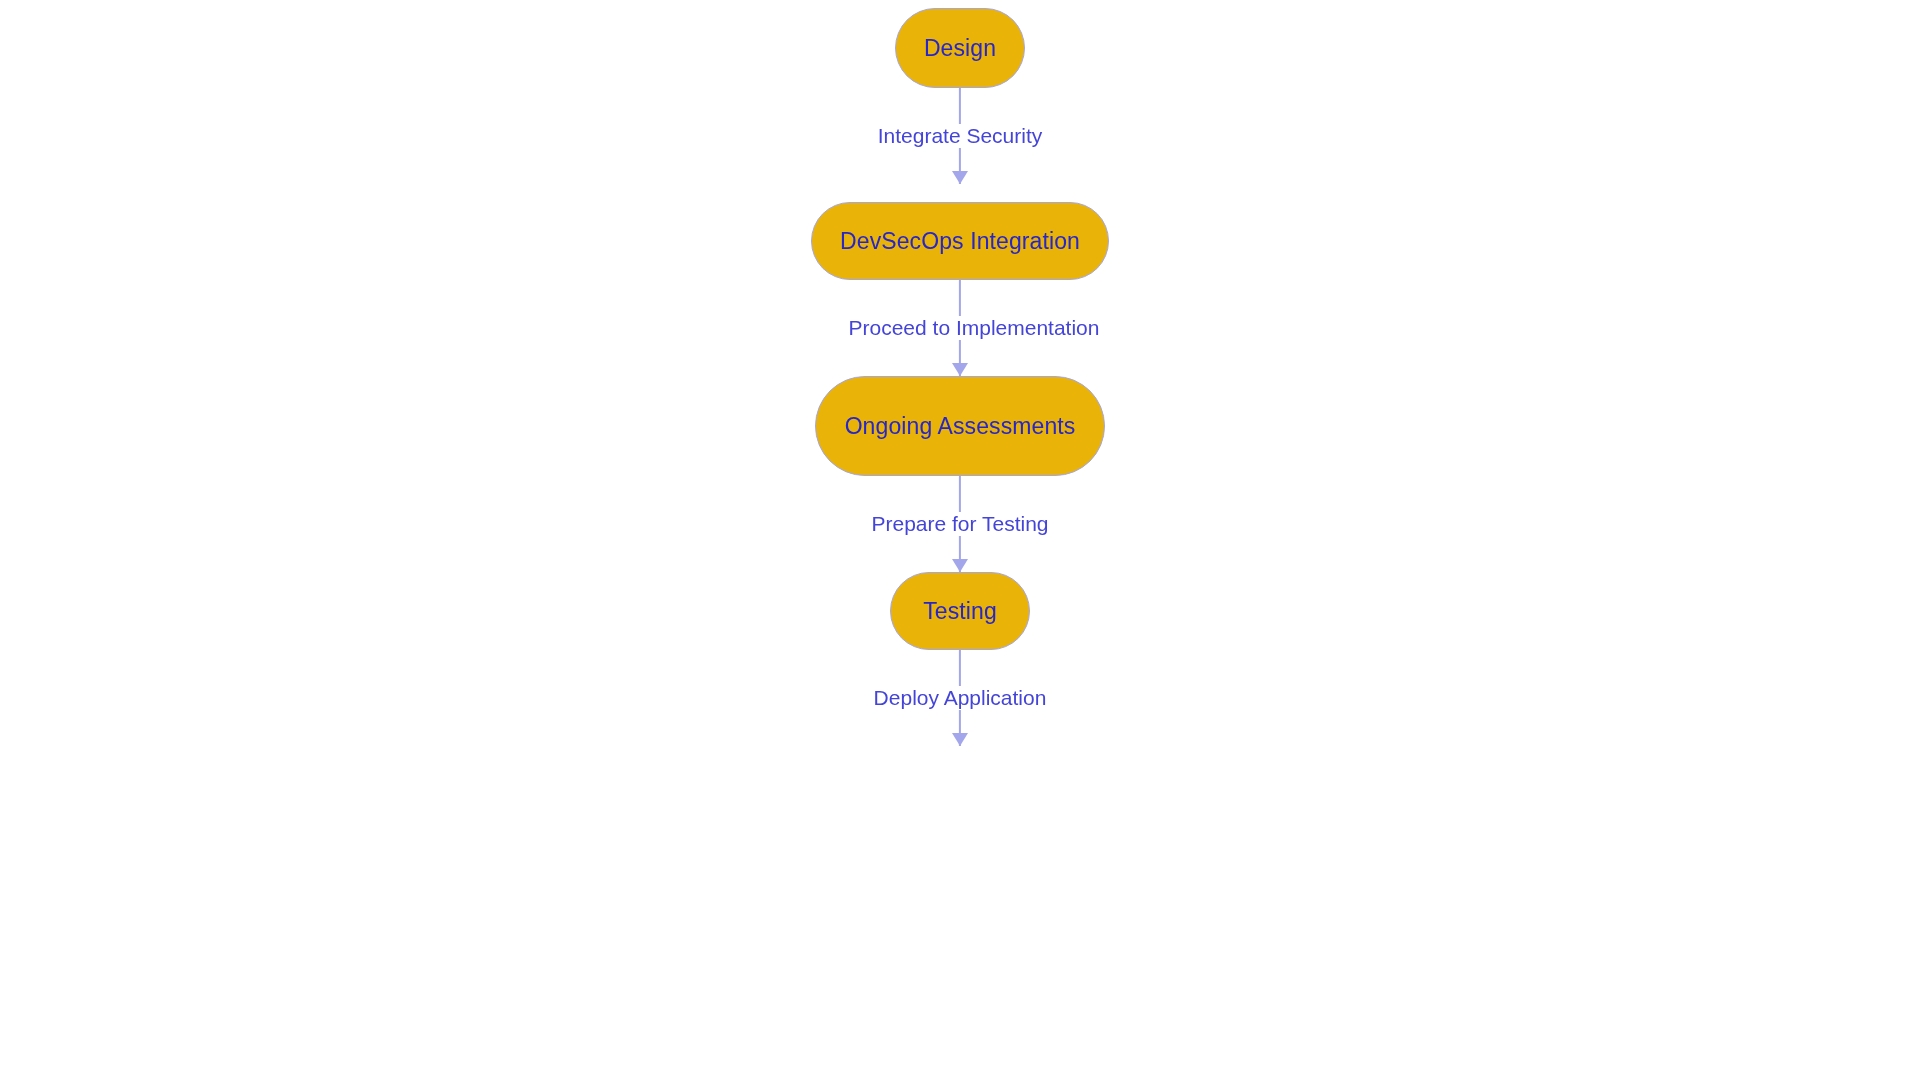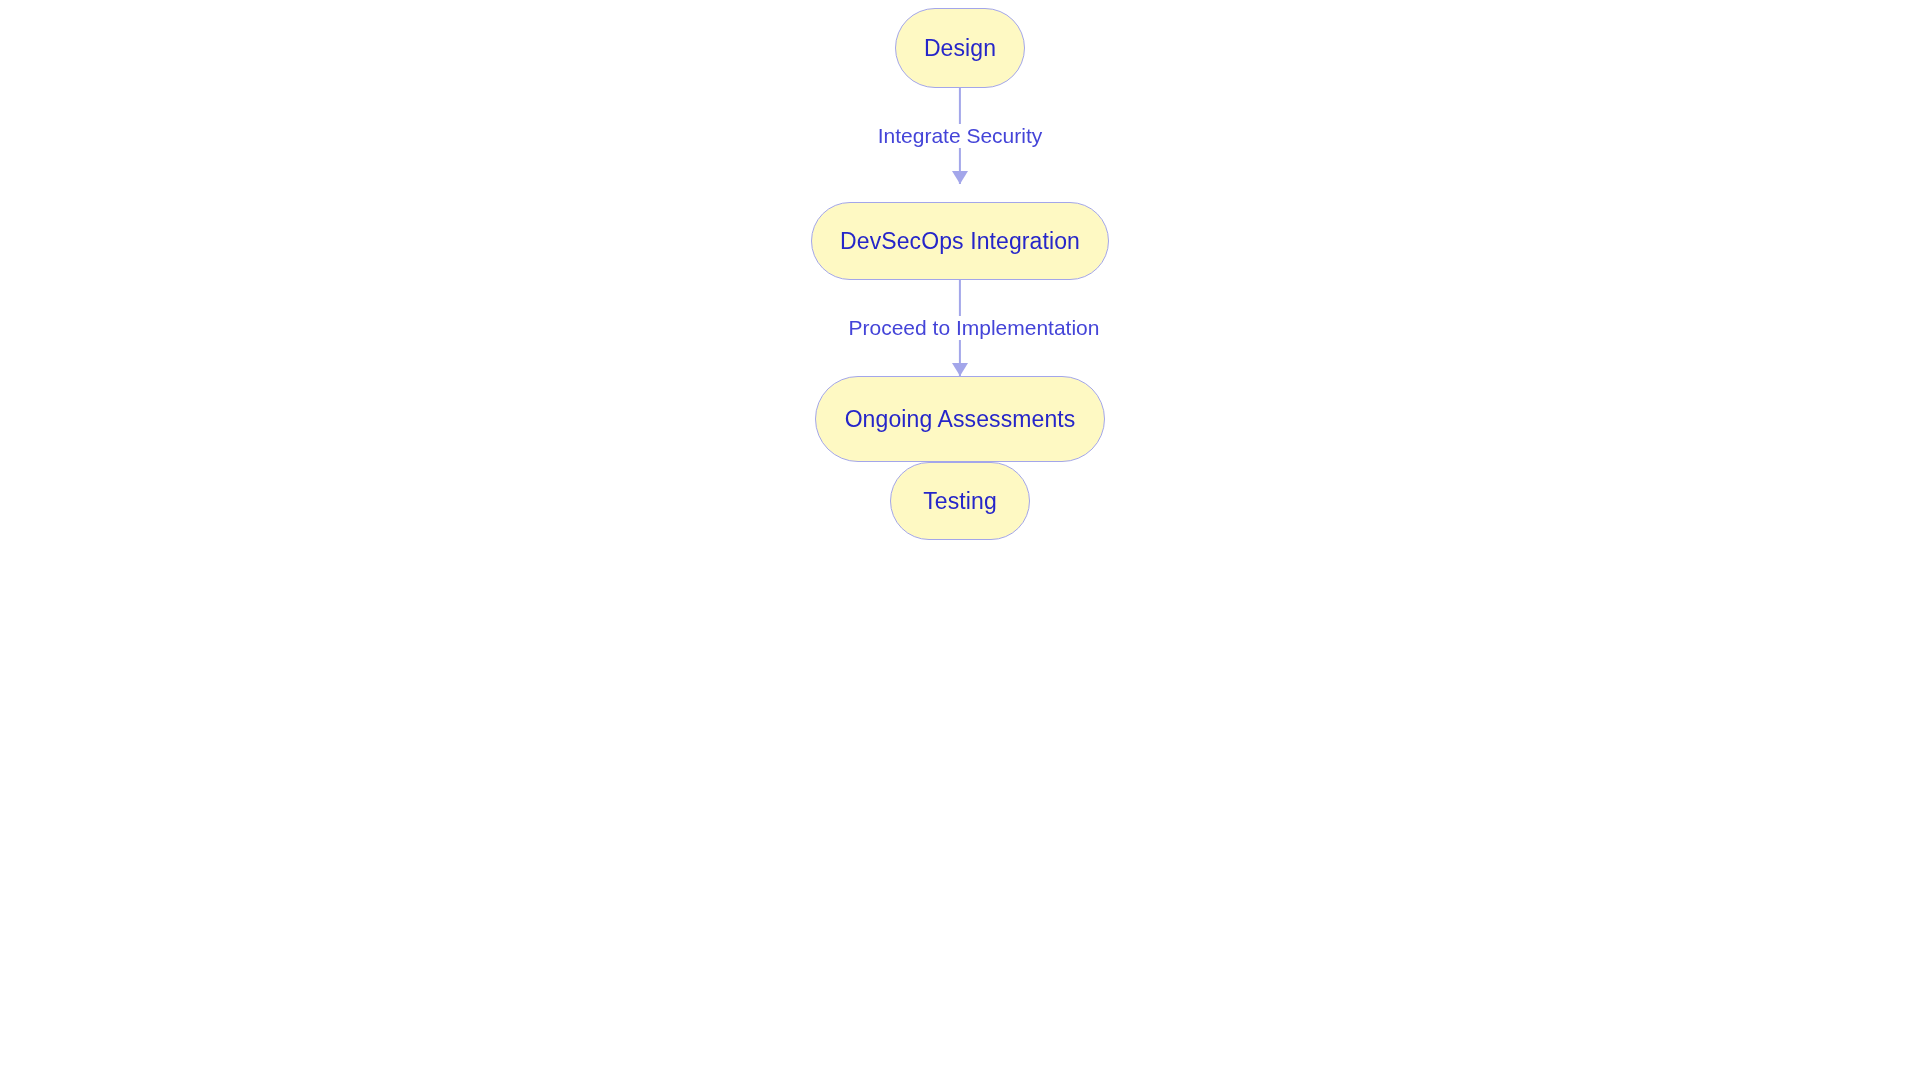--- a/index.html
+++ b/index.html
@@ -32,21 +32,21 @@
     align-items: center;
   }
 
   
   .node {
     position: relative;
     box-sizing: border-box;
     display: flex;
     align-items: center;
     justify-content: center;
-    background: #fef9c3;
+    background: #eab308;
     border: 1.4px solid #a3a6ea;
     color: #2626c9;
     white-space: nowrap;
     z-index: 3;
   }
   .node-label {
     font-size: 23px;
     line-height: 1;
     letter-spacing: 0.1px;
     color: #2626c9;
@@ -54,21 +54,21 @@
   }
 
   
   .node.shape-stadium {
     border-radius: 999px;
   }
 
   .node.size-design       { width: 130px; height: 80px; }
   .node.size-devsecops    { width: 298px; height: 78px; margin-top: 18px; }
   .node.size-implementation { width: 228px; height: 77px; }
-  .node.size-ongoing      { width: 290px; height: 86px; }
+  .node.size-ongoing      { width: 290px; height: 100px; }
   .node.size-testing      { width: 140px; height: 78px; }
   .node.size-deployment   { width: 188px; height: 78px; }
 
   
   .connector {
     position: relative;
     width: 100%;
     display: flex;
     align-items: center;
     justify-content: center;
@@ -143,21 +143,31 @@
       <span class="edge-label">Proceed to Implementation</span>
       <span class="connector-arrow"></span>
     </div>
 
 
 
     <div class="node shape-stadium size-ongoing">
       <span class="node-label">Ongoing Assessments</span>
     </div>
 
+    <div class="connector gap-4">
+      <span class="connector-line"></span>
+      <span class="edge-label">Prepare for Testing</span>
+      <span class="connector-arrow"></span>
+    </div>
 
     <div class="node shape-stadium size-testing">
       <span class="node-label">Testing</span>
     </div>
 
+    <div class="connector gap-5">
+      <span class="connector-line"></span>
+      <span class="edge-label">Deploy Application</span>
+      <span class="connector-arrow"></span>
+    </div>
 
 
   </div>
 </div>
 
 </body></html>

